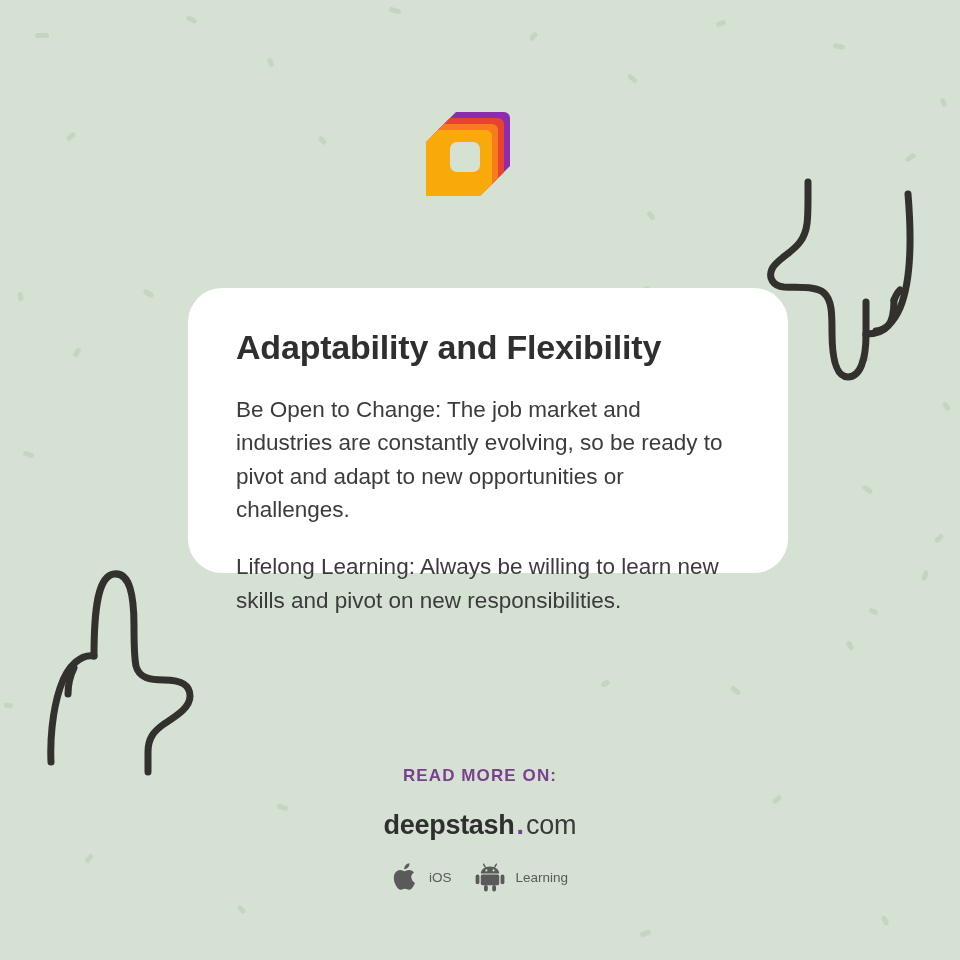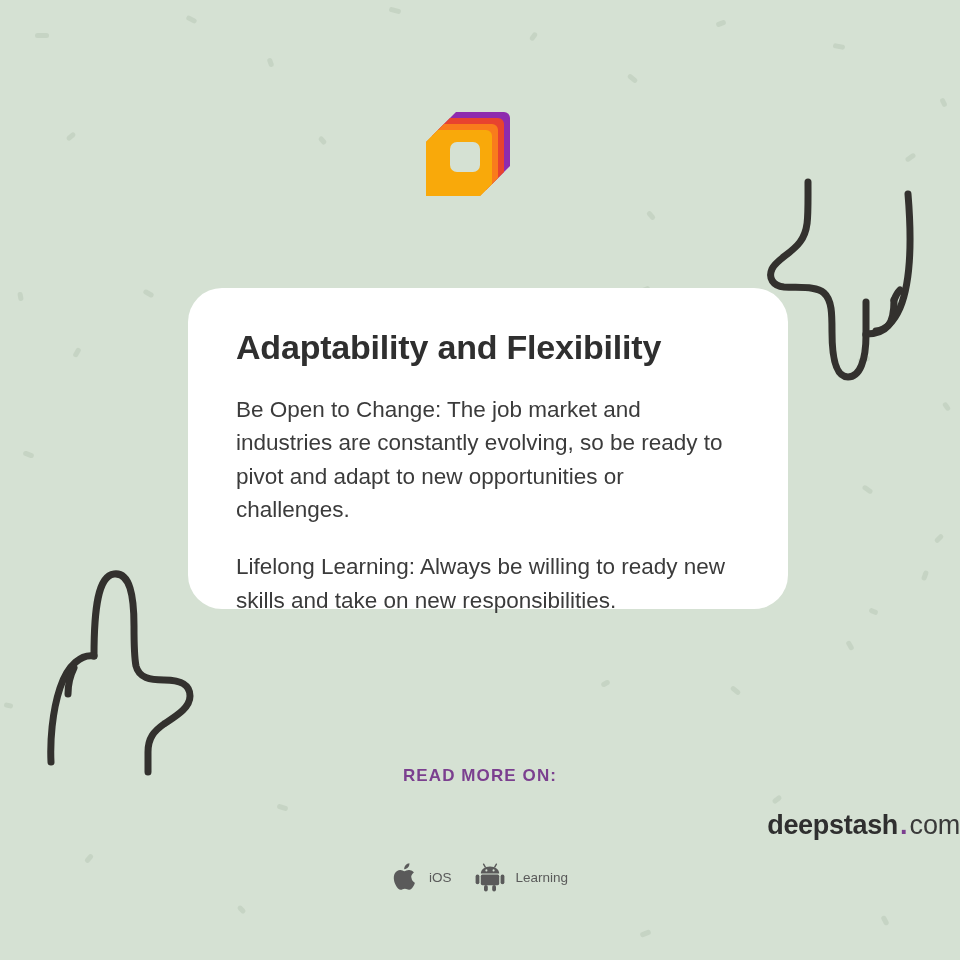--- a/index.html
+++ b/index.html
@@ -52,21 +52,21 @@
   .hand-right { left: 756px; top: 172px; }
   .hand-left  { left: 24px;  top: 556px; }
   .hand svg { display: block; }
 
   
   .card {
     position: absolute;
     left: 188px;
     top: 288px;
     width: 600px;
-    height: 321px;
+    height: 285px;
     background: #ffffff;
     border-radius: 34px;
     box-sizing: border-box;
     padding: 40px 48px 17px 48px;
   }
   .card-title {
     margin: 0 0 26px 0;
     font-size: 34px;
     font-weight: 800;
     line-height: 1.15;
@@ -95,21 +95,20 @@
     font-weight: 700;
     letter-spacing: 1.1px;
     color: #7b3f8f;
     margin: 0;
   }
   .wordmark {
     margin: 26px 0 0 0;
     font-size: 27px;
     color: #2f2f2f;
     line-height: 1;
-    text-align: right;
   }
   .wordmark .ds-name {
     font-weight: 700;
     letter-spacing: -0.3px;
   }
   .wordmark .ds-dot {
     color: #7b3f8f;
     font-weight: 700;
     padding: 0 2px;
   }
@@ -209,21 +208,21 @@
                C130 175, 124 182, 124 196 C124 206, 124 212, 124 216"></path>
       <path d="M70 100 C58 98, 44 108, 36 132 C28 156, 26 186, 27 206"></path>
       <path d="M50 112 C46 120, 44 128, 44 138"></path>
     </svg>
   </div>
 
   <div class="card">
     <h1 class="card-title">Adaptability and Flexibility</h1>
     <div class="card-body">
       <p>Be Open to Change: The job market and industries are constantly evolving, so be ready to pivot and adapt to new opportunities or challenges.</p>
-      <p>Lifelong Learning: Always be willing to ready new skills and take on new responsibilities.</p>
+      <p>Lifelong Learning: Always be willing to learn new skills and pivot on new responsibilities.</p>
     </div>
   </div>
 
   <div class="footer">
     <p class="read-more">READ MORE ON:</p>
 
     <div class="wordmark">
       <span class="ds-name">deepstash</span><span class="ds-dot">.</span><span class="ds-tld">com</span>
     </div>
 

